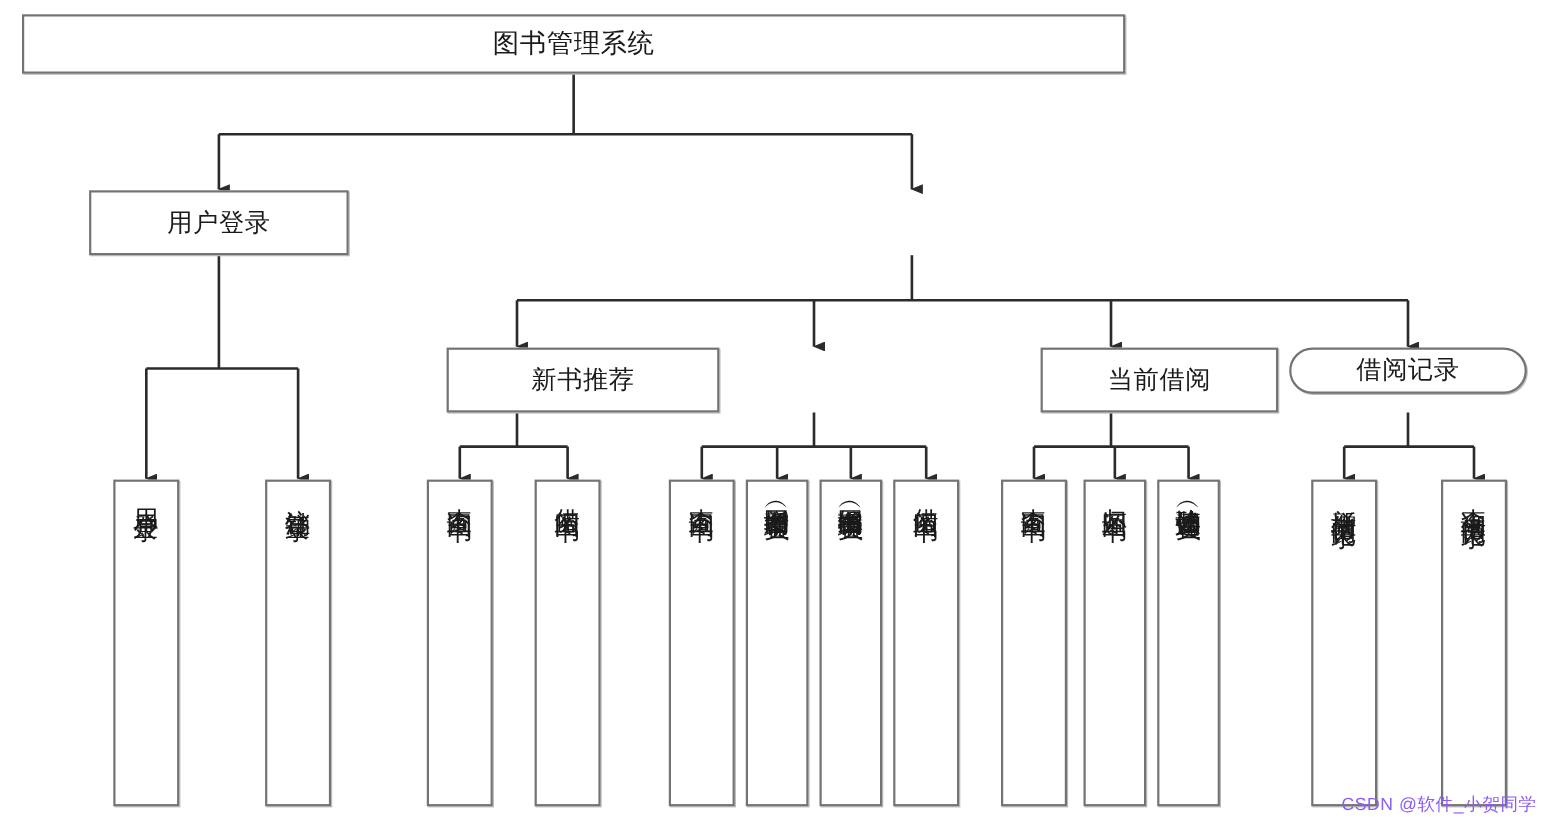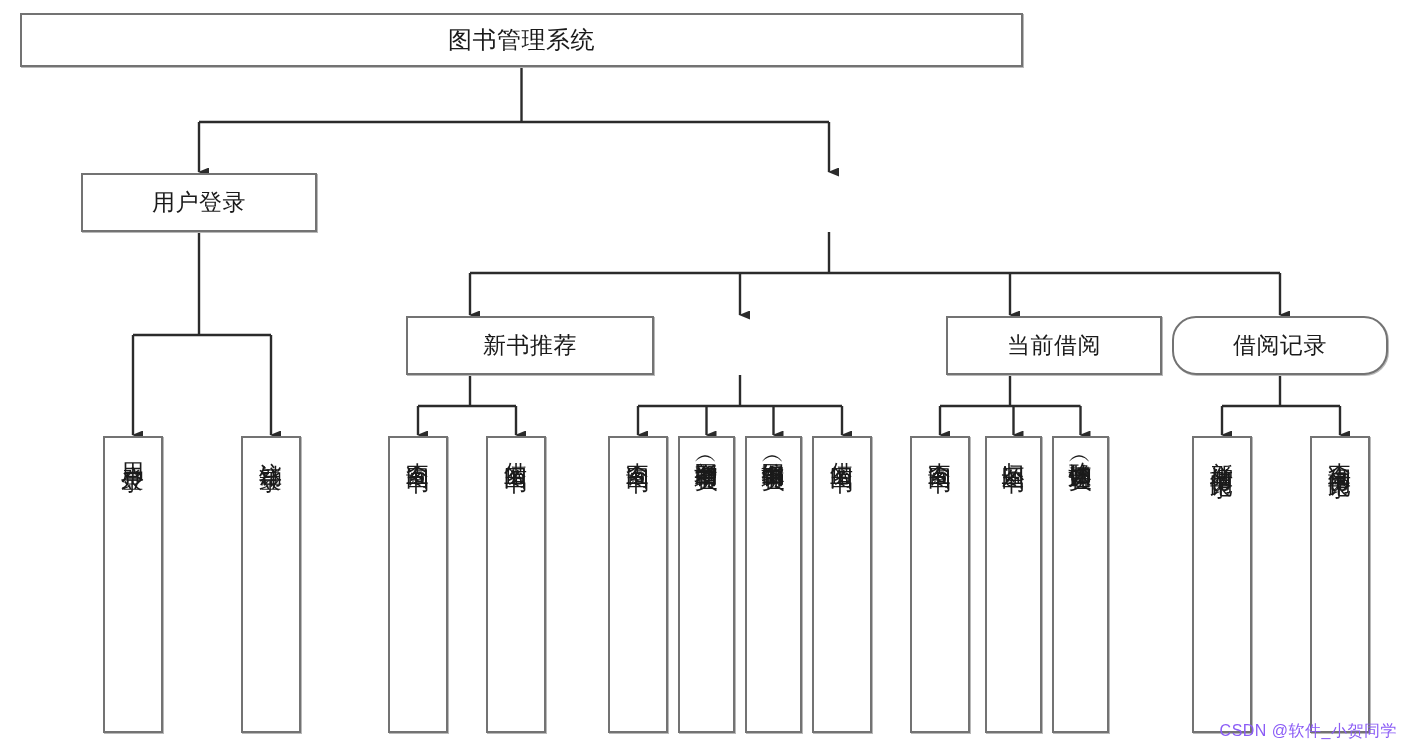--- a/index.html
+++ b/index.html
@@ -135,21 +135,21 @@
   <div class="node horiz" id="node-user_login" style="left: 81px; top: 173px; width: 236px; height: 59px;">
     <span class="label">用户登录</span>
   </div>
 
   <div class="node horiz" id="node-new_book_rec" style="left: 362px; top: 316px; width: 248px; height: 59px; margin-left: 44px;">
     <span class="label">新书推荐</span>
   </div>
   <div class="node horiz" id="node-current_borrow" style="left: 902px; top: 316px; width: 216px; height: 59px; margin-left: 44px;">
     <span class="label">当前借阅</span>
   </div>
-  <div class="node horiz" id="node-borrow_record" style="left: 1172px; top: 316px; width: 216px; height: 59px; border-radius: 24px;">
+  <div class="node horiz" id="node-borrow_record" style="left: 1172px; top: 316px; width: 216px; height: 42px; border-radius: 24px;">
     <span class="label">借阅记录</span>
   </div>
 
   <div class="node vert" id="node-leaf_user_login" style="left: 103px; top: 436px; width: 60px; height: 297px;">
     <span class="label">用户登录</span>
   </div>
   <div class="node vert" id="node-leaf_logout" style="left: 241px; top: 436px; width: 60px; height: 297px;">
     <span class="label">注销登录</span>
   </div>
 

